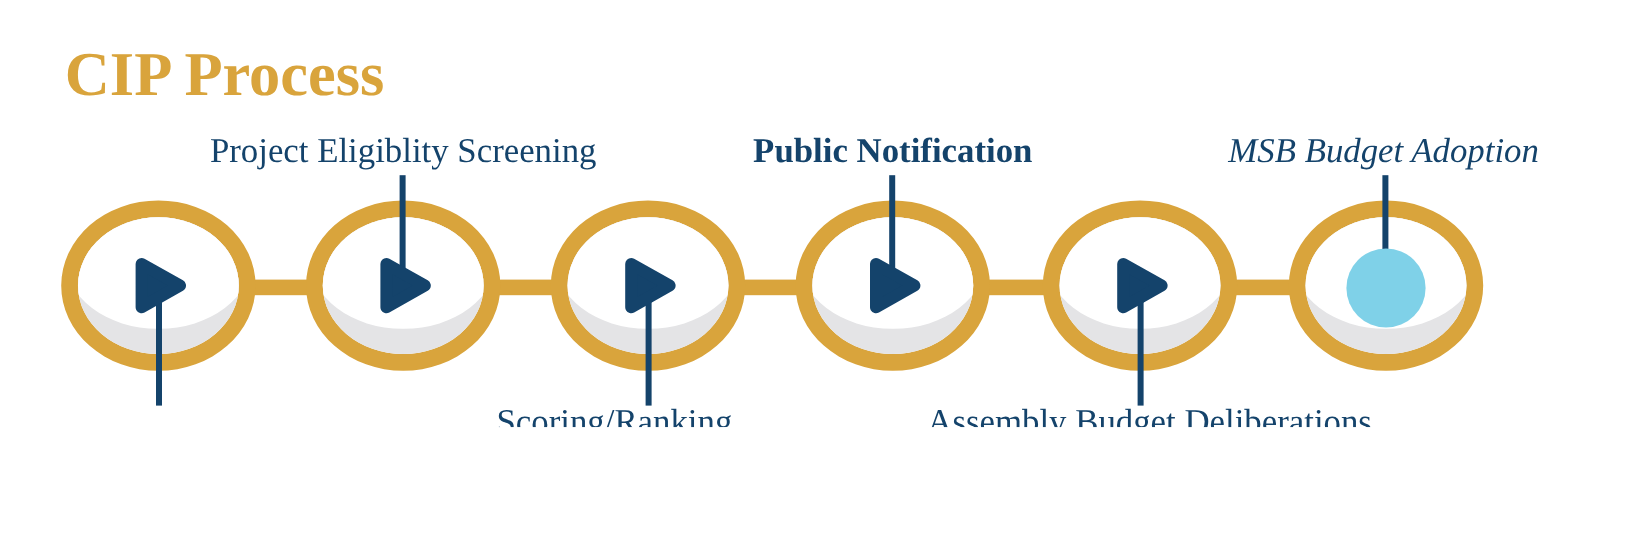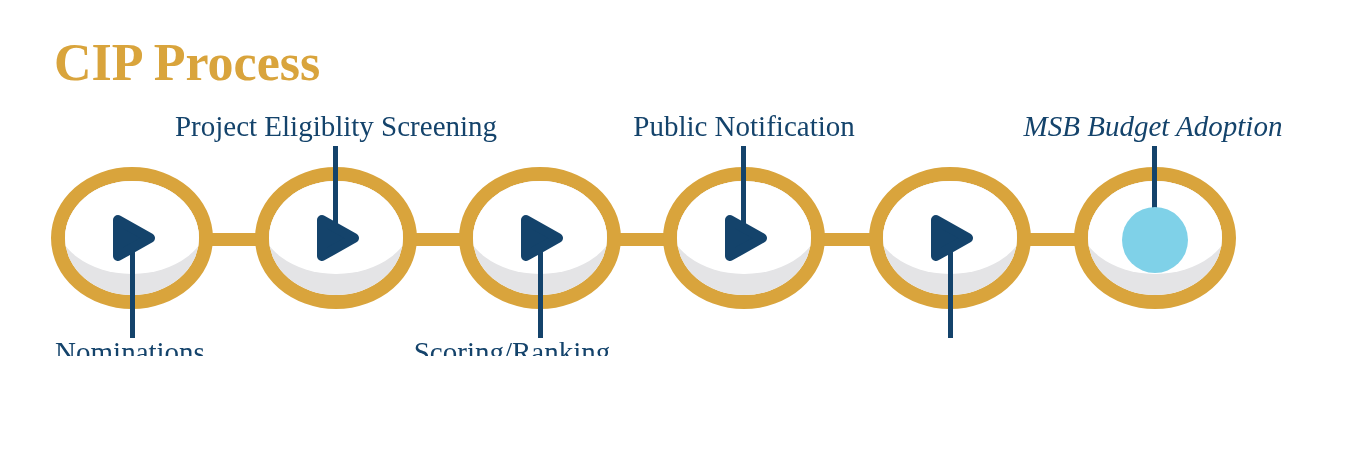--- a/index.html
+++ b/index.html
@@ -110,21 +110,20 @@
   <div class="connector" style="left:816px;  width:62px;"></div>
   <div class="connector" style="left:1022px; width:61px;"></div>
 
   <div class="circle" style="left:51px;">
       <div class="inner"></div>
     </div>
   <div class="vline down" style="left:130px;"></div>
   <svg class="play" style="left:110px;" viewBox="0 0 46 48">
     <path d="M8 6 L40 24 L8 42 Z" fill="#14436B" stroke="#14436B" stroke-width="10" stroke-linejoin="round"></path>
   </svg>
-  <div class="label bottom" style="left:130px;">Nominations</div>
 
   <div class="circle" style="left:255px;">
       <div class="inner"></div>
     </div>
   <div class="vline up" style="left:333px;"></div>
   <svg class="play" style="left:314px;" viewBox="0 0 46 48">
     <path d="M8 6 L40 24 L8 42 Z" fill="#14436B" stroke="#14436B" stroke-width="10" stroke-linejoin="round"></path>
   </svg>
   <div class="label top" style="left:336px;">Project Eligiblity Screening</div>
 
@@ -137,29 +136,30 @@
   </svg>
   <div class="label bottom" style="left:512px;">Scoring/Ranking</div>
 
   <div class="circle" style="left:663px;">
       <div class="inner"></div>
     </div>
   <div class="vline up" style="left:741px;"></div>
   <svg class="play" style="left:722px;" viewBox="0 0 46 48">
     <path d="M8 6 L40 24 L8 42 Z" fill="#14436B" stroke="#14436B" stroke-width="10" stroke-linejoin="round"></path>
   </svg>
-  <div class="label top" style="left:744px;">Public Notification</div>
+  <div class="label top" style="left:744px;font-weight:bold;">Public Notification</div>
 
   <div class="circle" style="left:869px;">
       <div class="inner"></div>
     </div>
   <div class="vline down" style="left:948px;"></div>
   <svg class="play" style="left:928px;" viewBox="0 0 46 48">
     <path d="M8 6 L40 24 L8 42 Z" fill="#14436B" stroke="#14436B" stroke-width="10" stroke-linejoin="round"></path>
   </svg>
+  <div class="label bottom" style="left:958px;">Assembly Budget Deliberations</div>
 
   <div class="circle" style="left:1074px;">
       <div class="inner"></div>
     </div>
   <div class="vline up" style="left:1152px;"></div>
   <div class="dot" style="left:1122px;"></div>
   <div class="label top" style="left:1153px;font-style:italic;">MSB Budget Adoption</div>
 
 </div>
 

